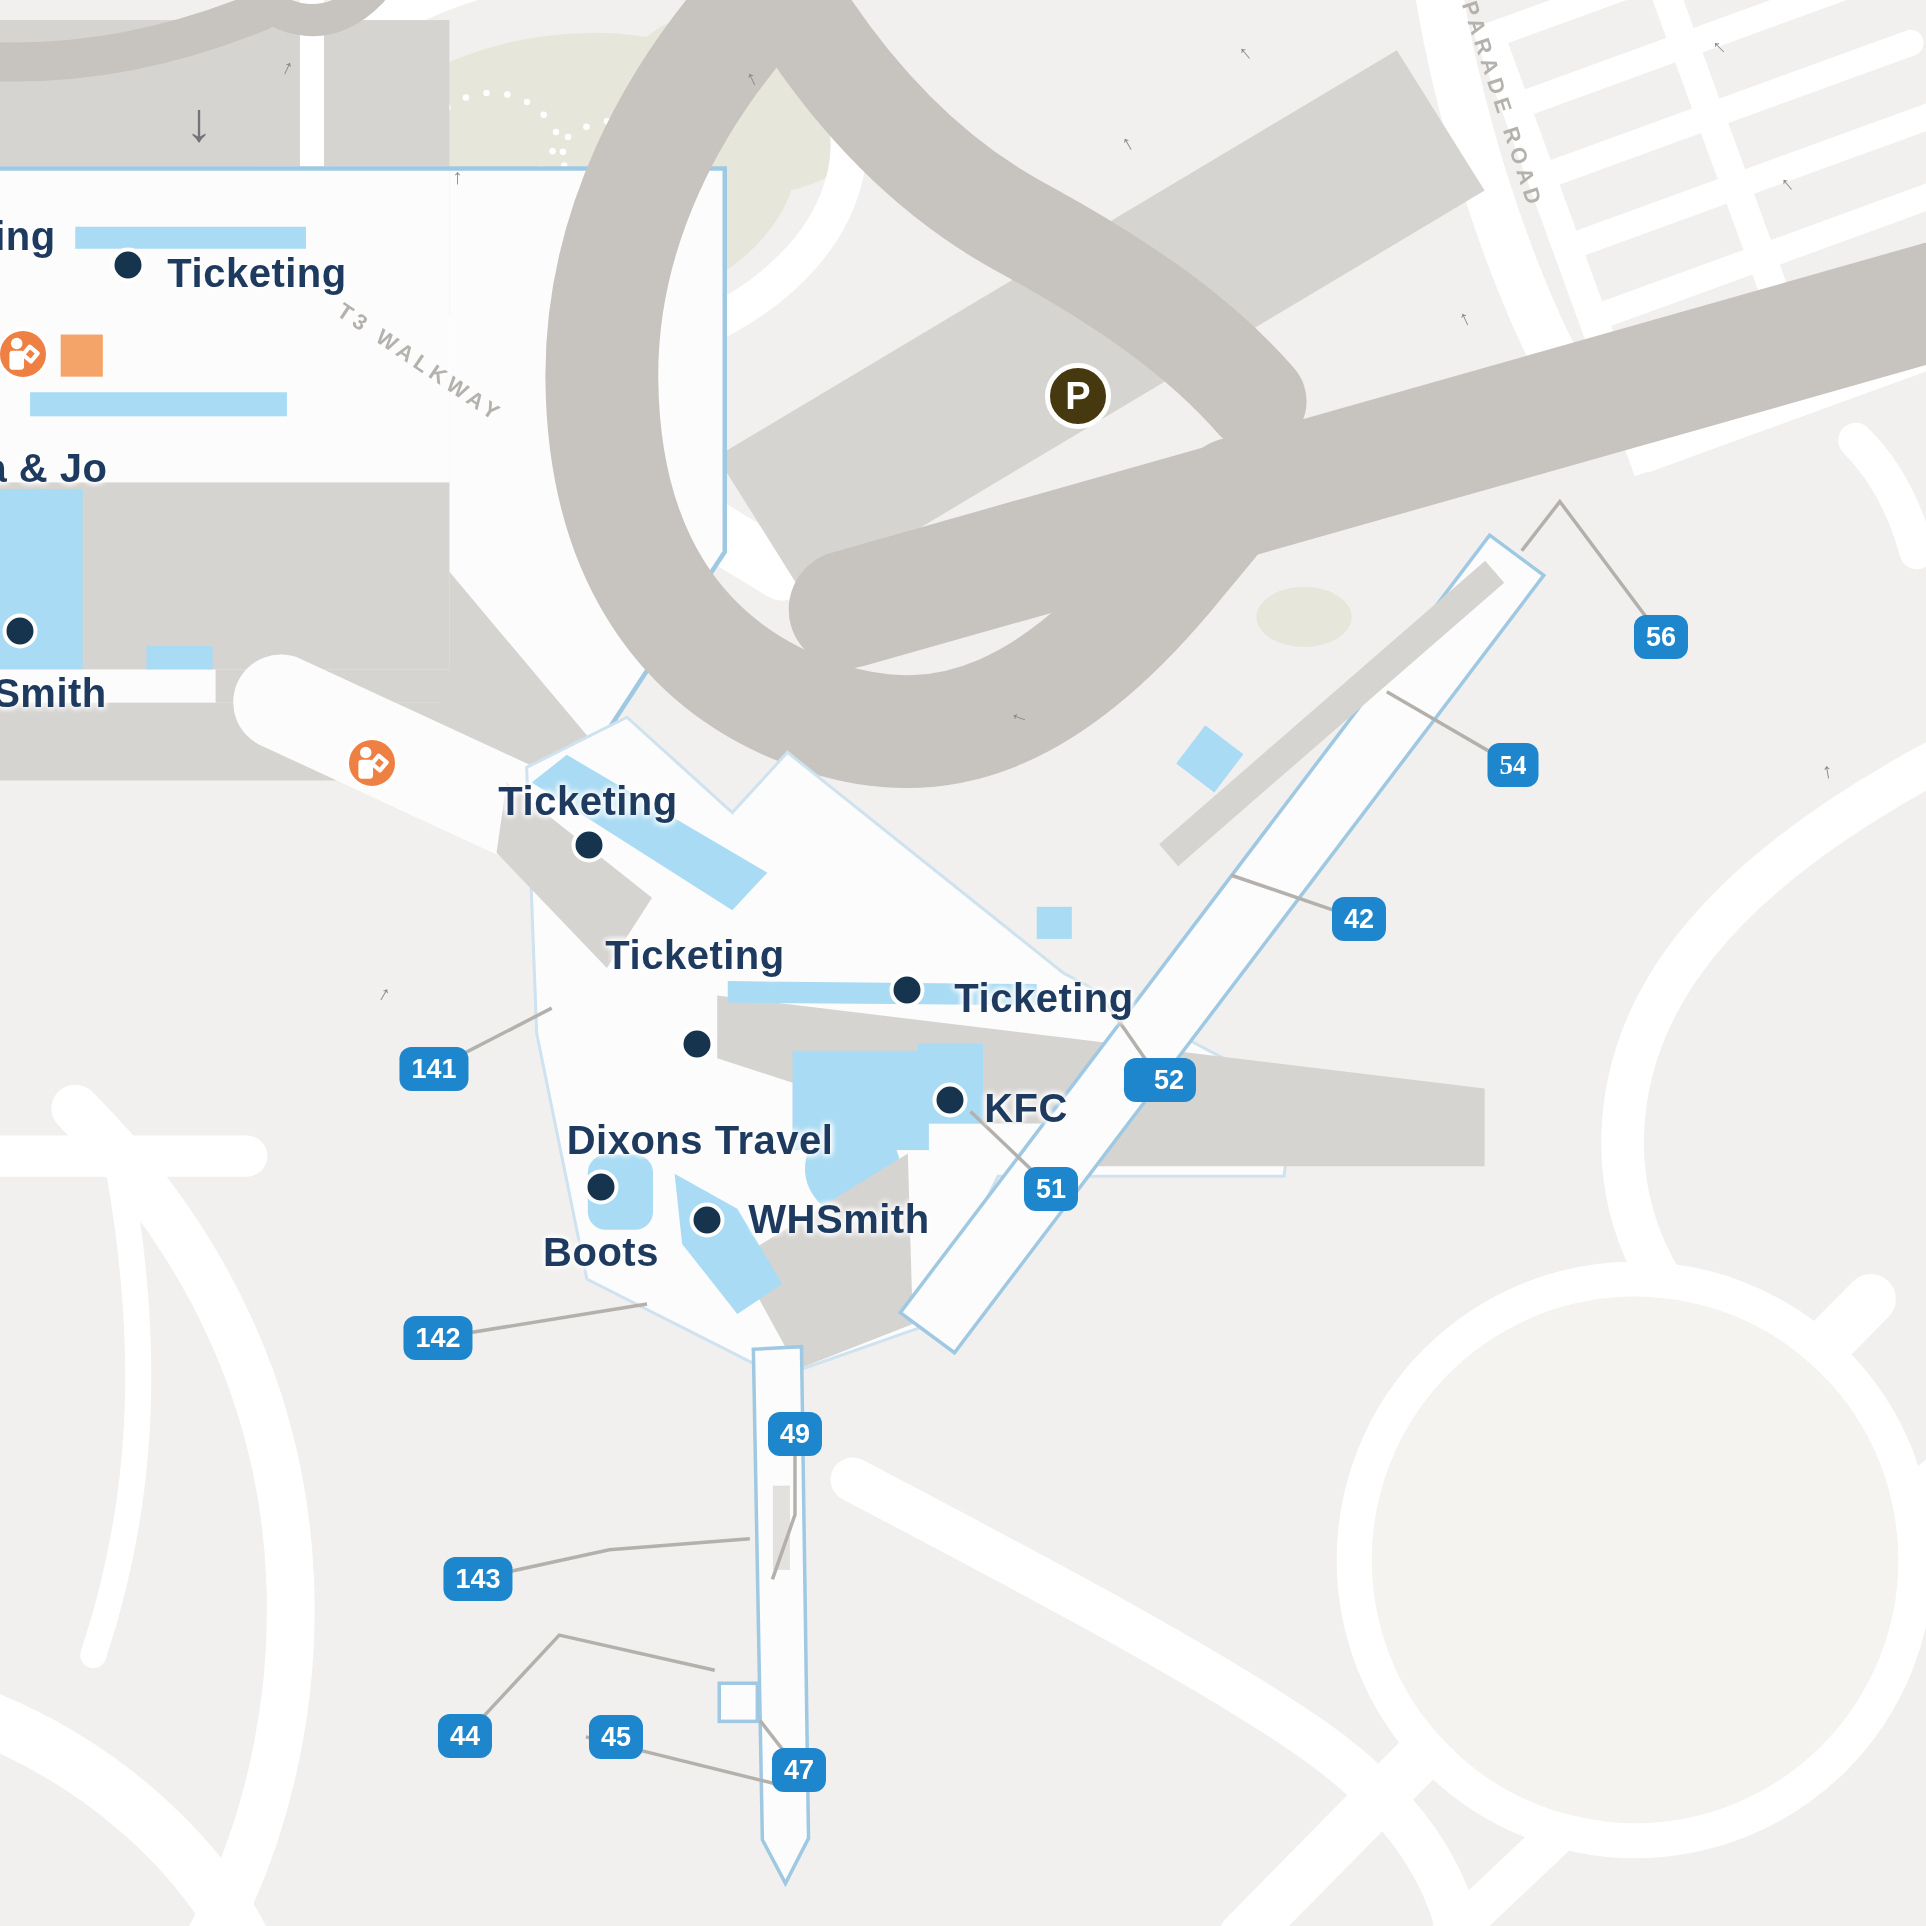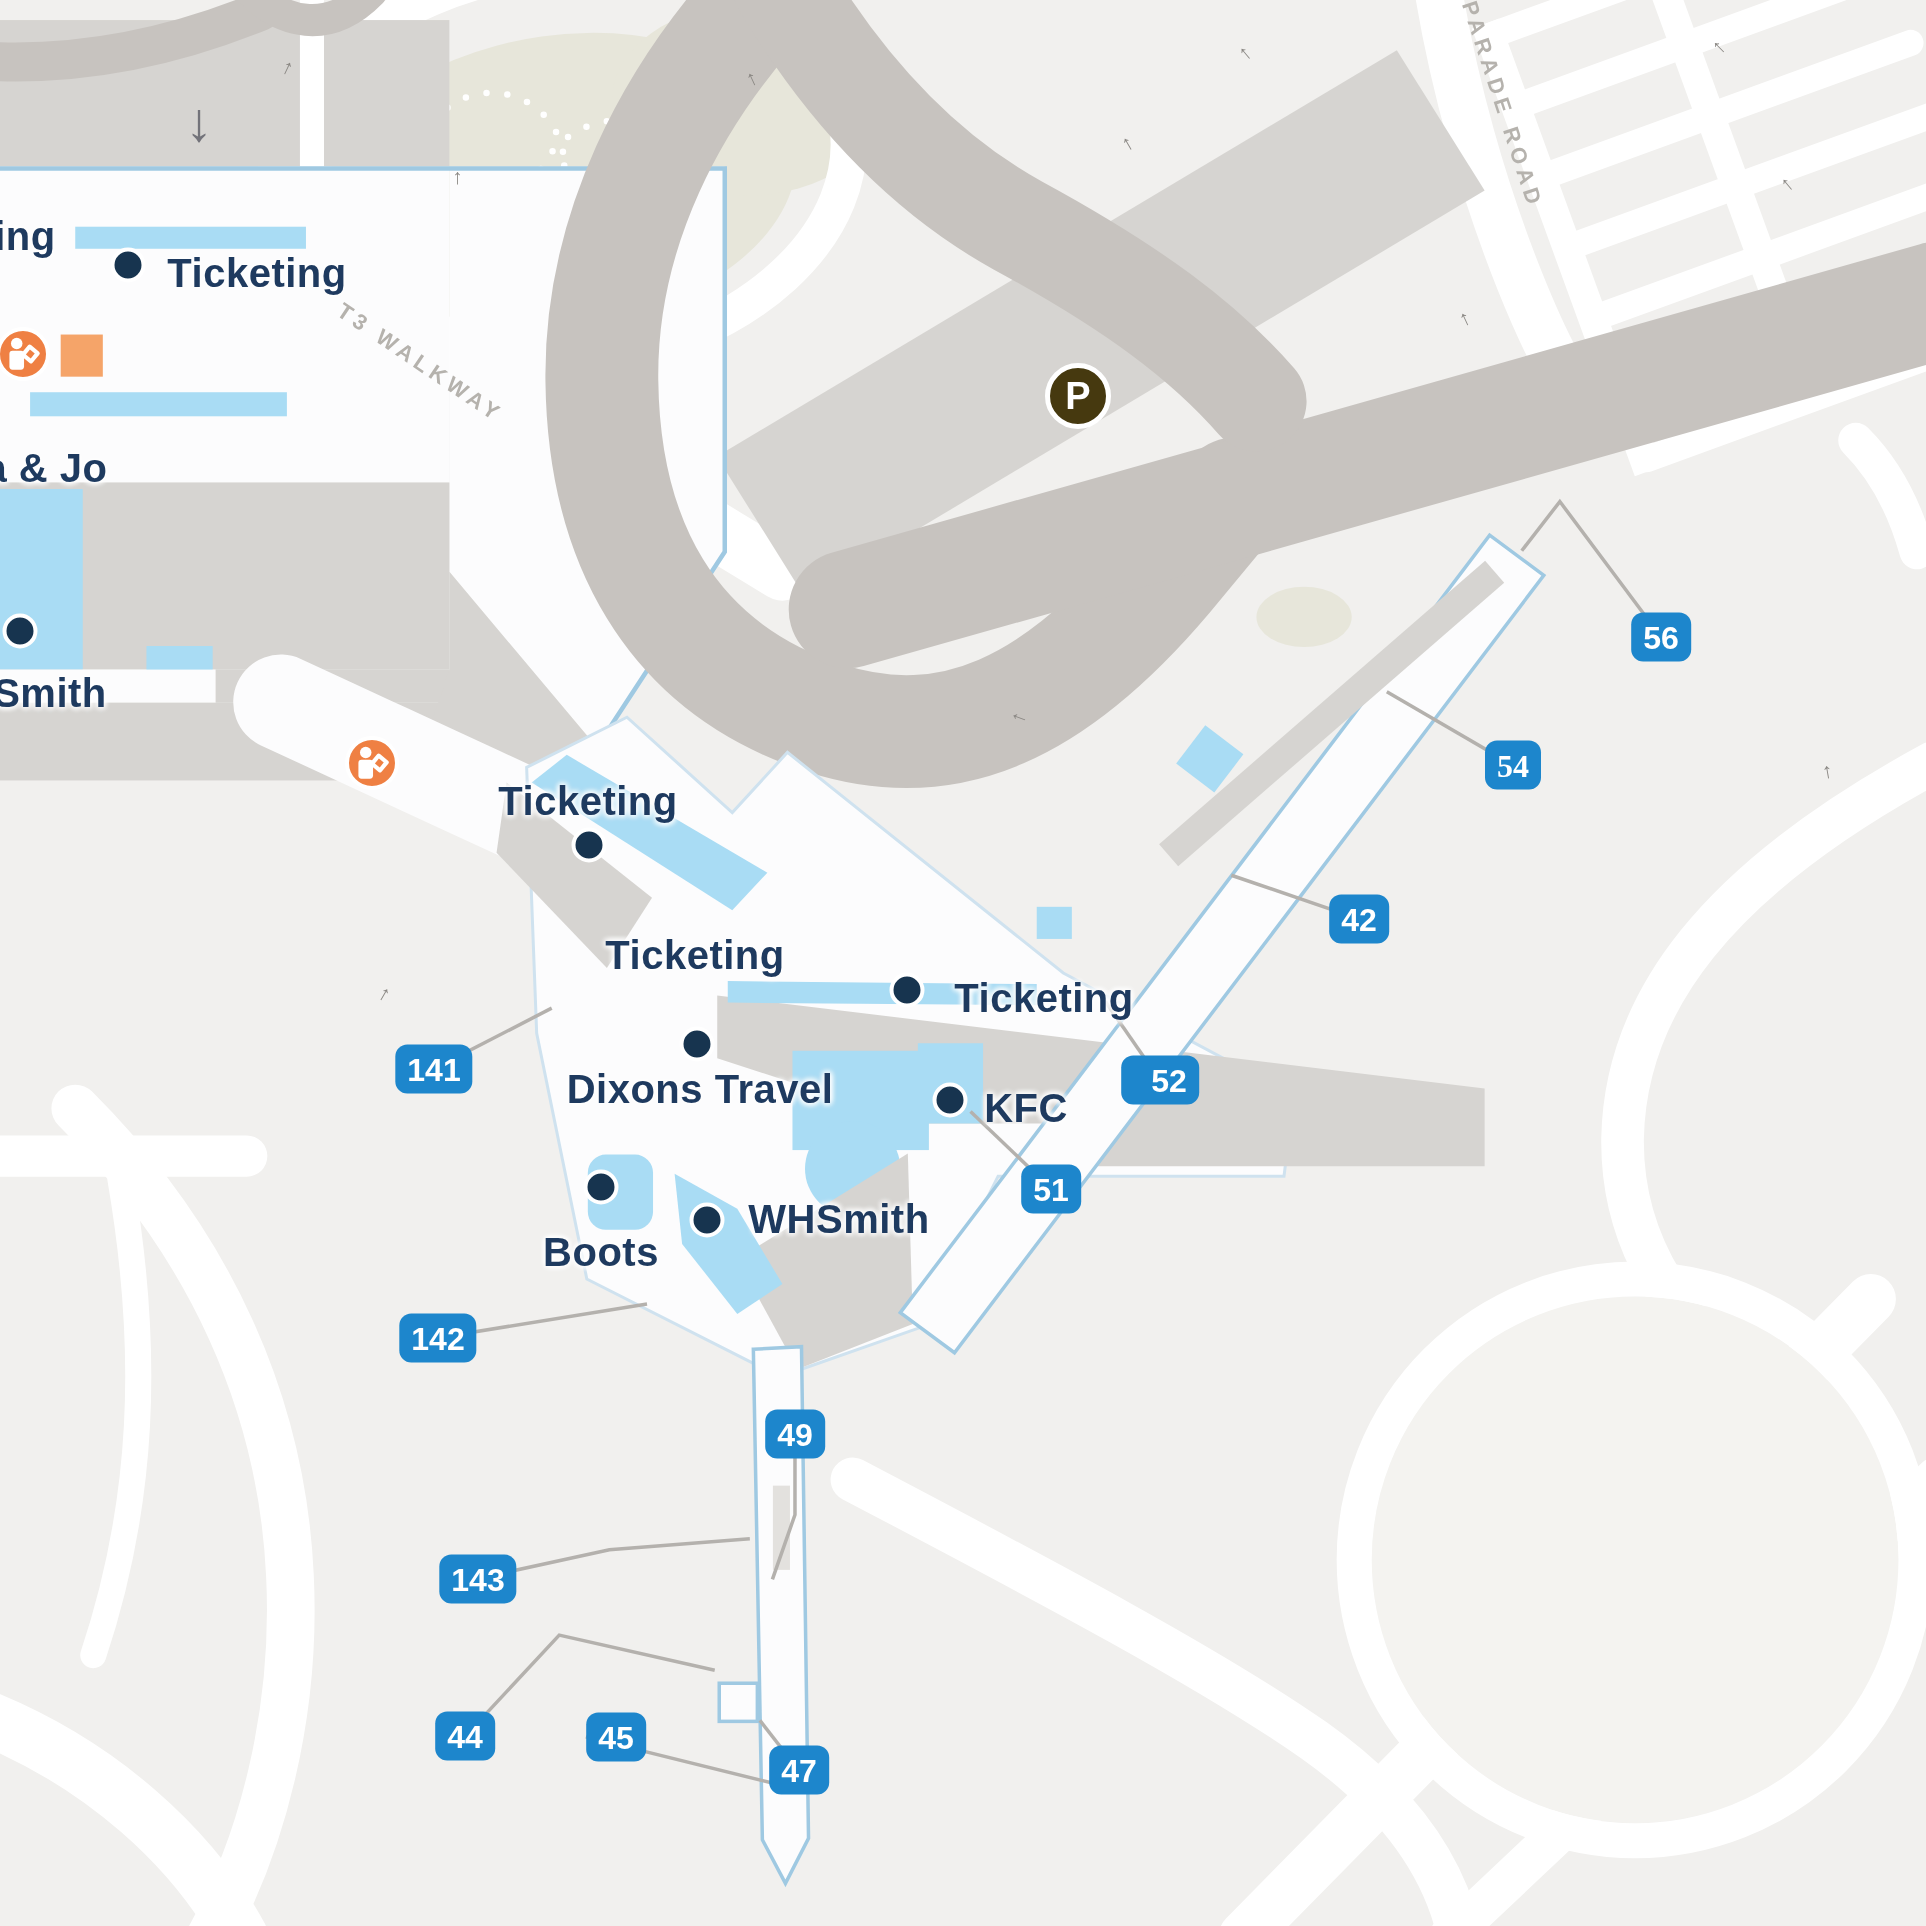--- a/index.html
+++ b/index.html
@@ -8,21 +8,21 @@
   #stage svg.layer{position:absolute;left:0;top:0;width:1926px;height:1926px;}
   .place-label{position:absolute;transform:translate(-50%,-50%);white-space:nowrap;
     font-size:40px;font-weight:700;color:#1e3a5f;letter-spacing:0.5px;
     text-shadow:0 1px 6px rgba(255,255,255,.95),0 -1px 6px rgba(255,255,255,.95),
       1px 0 6px rgba(255,255,255,.95),-1px 0 6px rgba(255,255,255,.95);}
   .road-label{position:absolute;transform-origin:center;white-space:nowrap;
     font-size:22px;font-weight:700;color:#b5b2ad;letter-spacing:5px;}
   .poi-dot{position:absolute;width:27px;height:27px;border-radius:50%;
     background:#17344f;border:4.5px solid #ffffff;transform:translate(-50%,-50%);}
   .gate-marker{position:absolute;transform:translate(-50%,-50%);background:#1d86cc;
-    color:#ffffff;font-size:32px;font-weight:700;line-height:1;padding:8.5px 12px;
+    color:#ffffff;font-size:27px;font-weight:700;line-height:1;padding:8.5px 12px;
     border-radius:12px;cursor:pointer;}
   .p-icon{position:absolute;width:56px;height:56px;border-radius:50%;background:#46390f;
     border:5px solid #ffffff;transform:translate(-50%,-50%);display:flex;
     align-items:center;justify-content:center;color:#ffffff;font-size:38px;font-weight:700;cursor:pointer;}
   .sec-icon{position:absolute;width:46px;height:46px;border-radius:50%;background:#ef8043;
     border:4.5px solid #ffffff;transform:translate(-50%,-50%);cursor:pointer;}
   .sec-icon svg{width:100%;height:100%;display:block;}
   .ent-arrow{position:absolute;transform:translate(-50%,-50%);font-size:55px;
     font-weight:900;color:#73737a;}
   .dir-arrow{position:absolute;font-size:21px;font-weight:700;color:#8b8884;
@@ -152,21 +152,21 @@
   <div id="overlay">
       <div class="road-label" style="left: 420px; top: 363px; transform: translate(-50%, -50%) rotate(34deg);">T3 WALKWAY</div>
       <div class="road-label" style="left: 1502px; top: 105px; transform: translate(-50%, -50%) rotate(72deg);">PARADE ROAD</div>
       <div class="place-label" style="left: -34px; top: 236px;">Ticketing</div>
       <div class="place-label" style="left: 257px; top: 273px;">Ticketing</div>
       <div class="place-label" style="left: 46px; top: 468px;">a &amp; Jo</div>
       <div class="place-label" style="left: 50px; top: 693px;">Smith</div>
       <div class="place-label" style="left: 588px; top: 801px;">Ticketing</div>
       <div class="place-label" style="left: 695px; top: 955px;">Ticketing</div>
       <div class="place-label" style="left: 1044px; top: 998px;">Ticketing</div>
-      <div class="place-label" style="left: 700px; top: 1089px;">Dixons Travel</div>
+      <div class="place-label" style="left: 700px; top: 1140px;">Dixons Travel</div>
       <div class="place-label" style="left: 1026px; top: 1108px;">KFC</div>
       <div class="place-label" style="left: 601px; top: 1252px;">Boots</div>
       <div class="place-label" style="left: 839px; top: 1219px;">WHSmith</div>
       <div class="poi-dot" style="left: 128px; top: 265px;"></div>
       <div class="poi-dot" style="left: 19.6px; top: 631px;"></div>
       <div class="poi-dot" style="left: 589px; top: 845px;"></div>
       <div class="poi-dot" style="left: 697px; top: 1044px;"></div>
       <div class="poi-dot" style="left: 907px; top: 990px;"></div>
       <div class="poi-dot" style="left: 950px; top: 1100px;"></div>
       <div class="poi-dot" style="left: 601px; top: 1187px;"></div>

